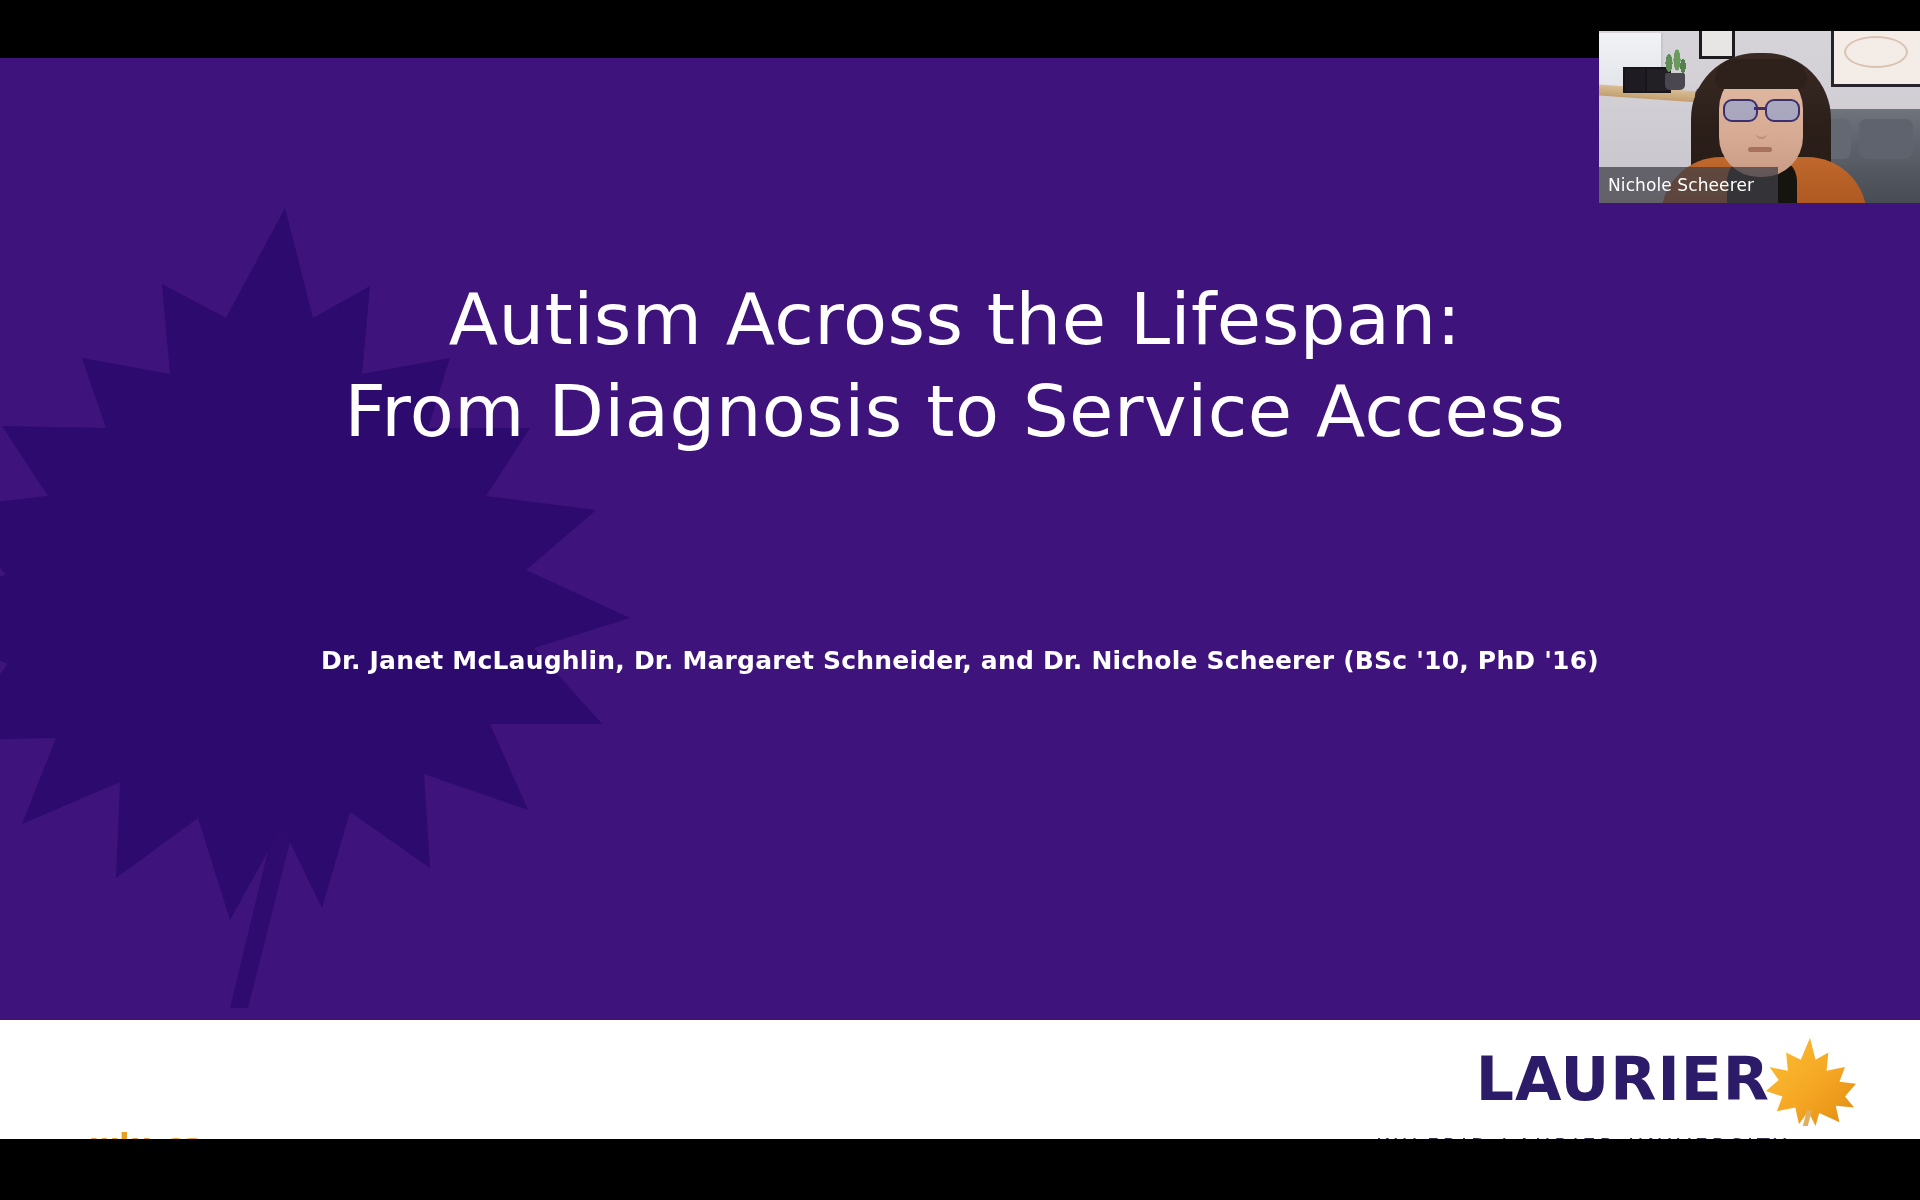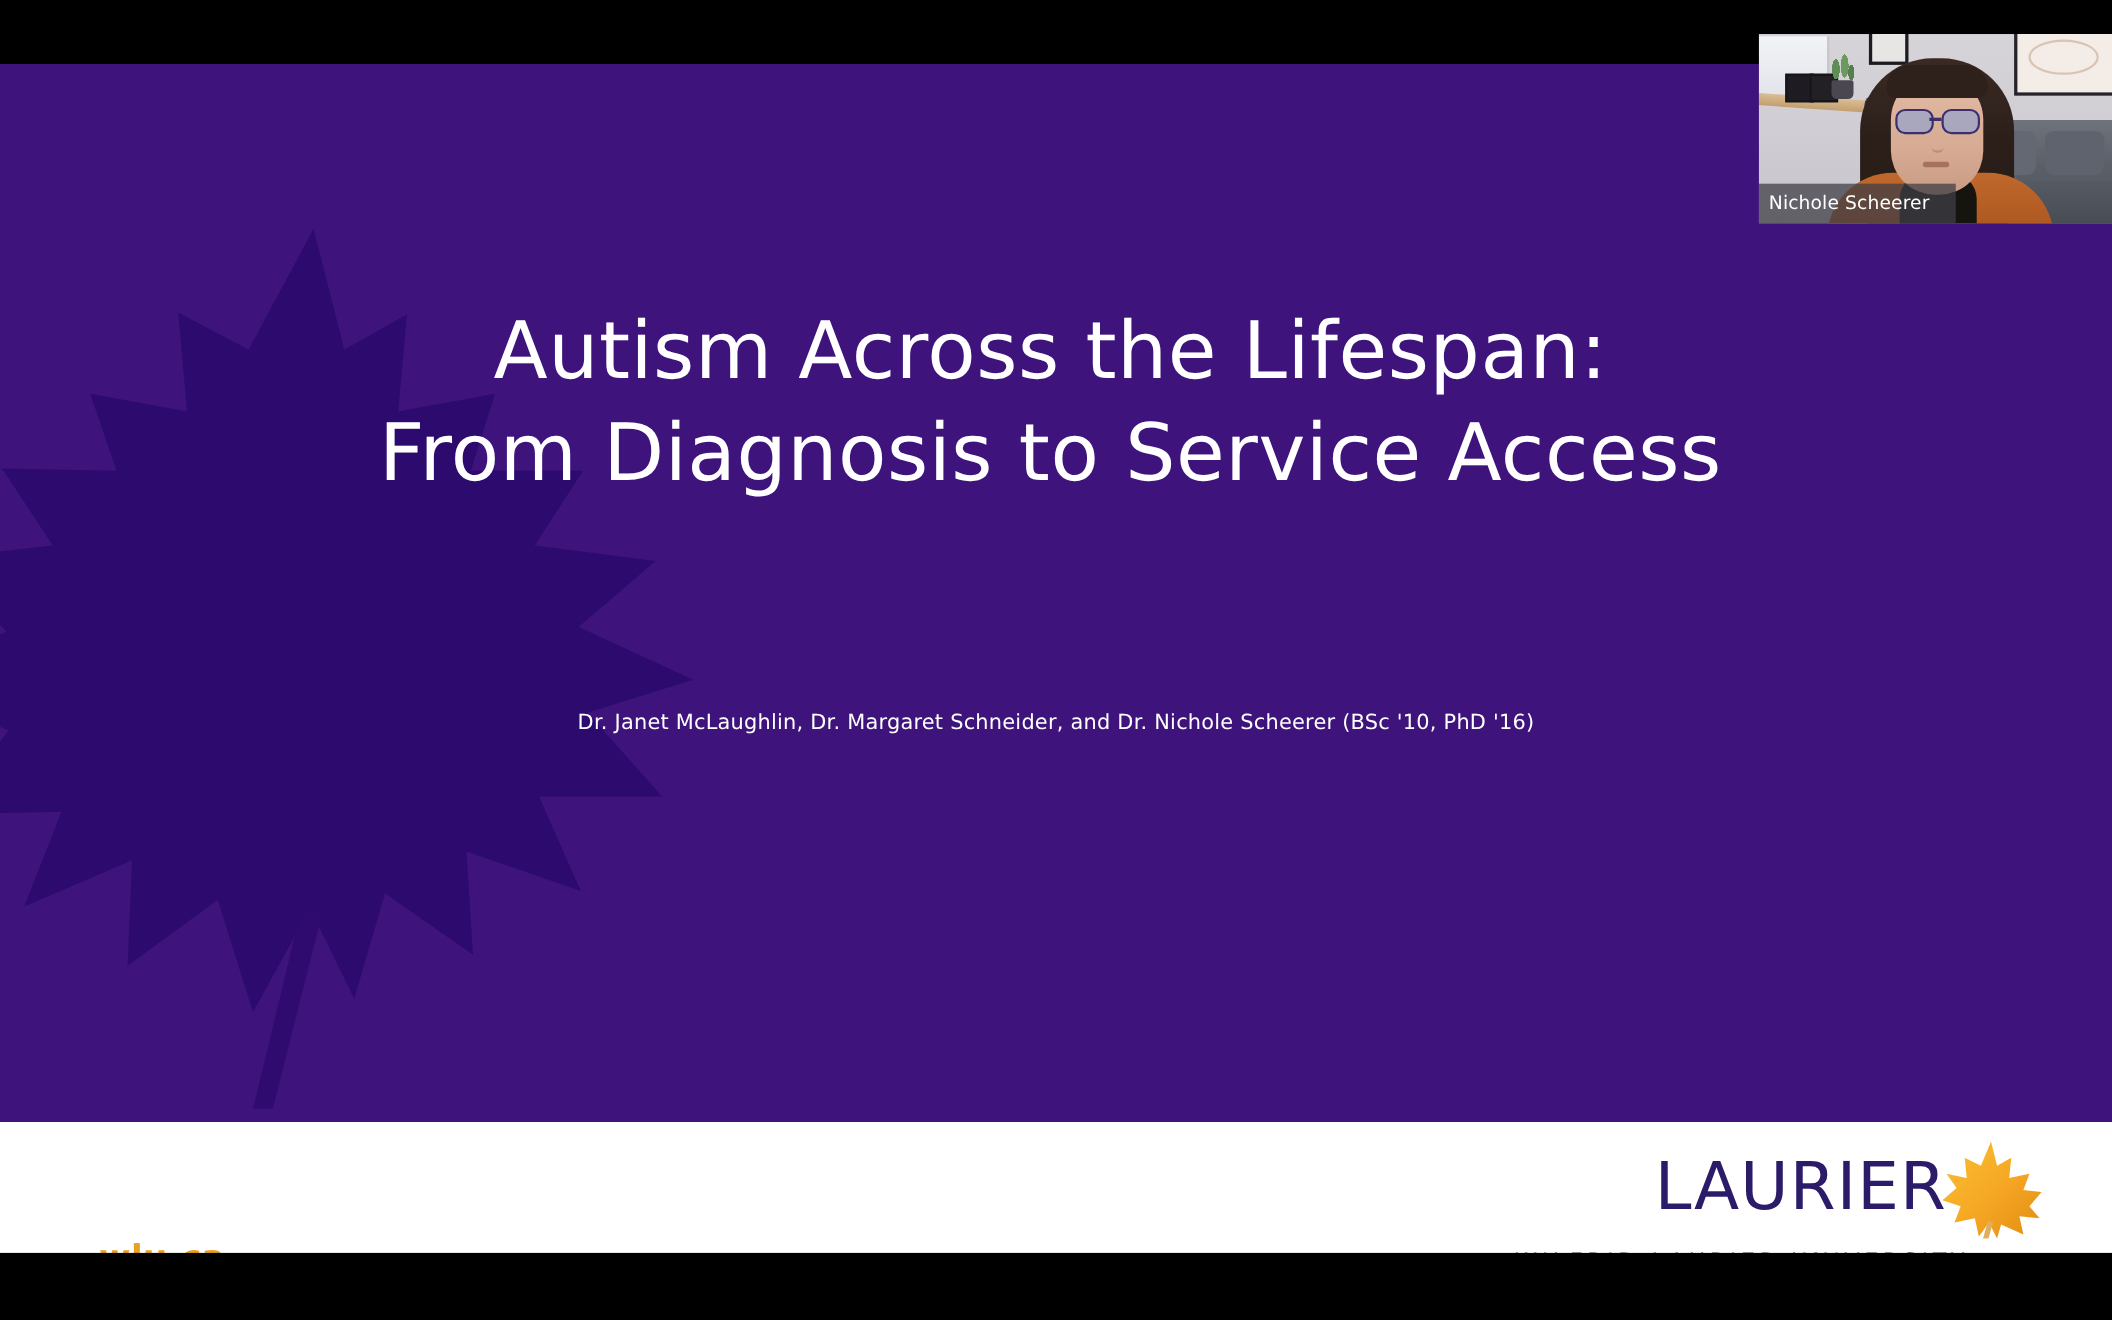--- a/index.html
+++ b/index.html
@@ -81,22 +81,22 @@
   .title-line-2 { }
 
   .authors {
     position: absolute;
     left: 0;
     top: 588px;
     width: 1920px;
     text-align: center;
     color: #FFFFFF;
     font-family: "DejaVu Sans", sans-serif;
-    font-weight: 400;
-    font-size: 19px;
+    font-weight: 700;
+    font-size: 25px;
     letter-spacing: 0.2px;
     white-space: nowrap;
   }
 
   
   #footer {
     position: absolute;
     left: 0;
     top: 962px;
     width: 1920px;
@@ -125,21 +125,21 @@
     white-space: nowrap;
   }
   .laurier-wordmark-row {
     display: flex;
     align-items: flex-start;
     justify-content: flex-end;
   }
   .laurier-word {
     color: #2B1B68;
     font-family: "DejaVu Sans", sans-serif;
-    font-weight: 400;
+    font-weight: 700;
     font-size: 60px;
     line-height: 62px;
     letter-spacing: 1px;
   }
   .laurier-leaf-mark {
     margin-left: -8px;
     margin-top: -14px;
   }
   .laurier-sub {
     color: #33334A;

